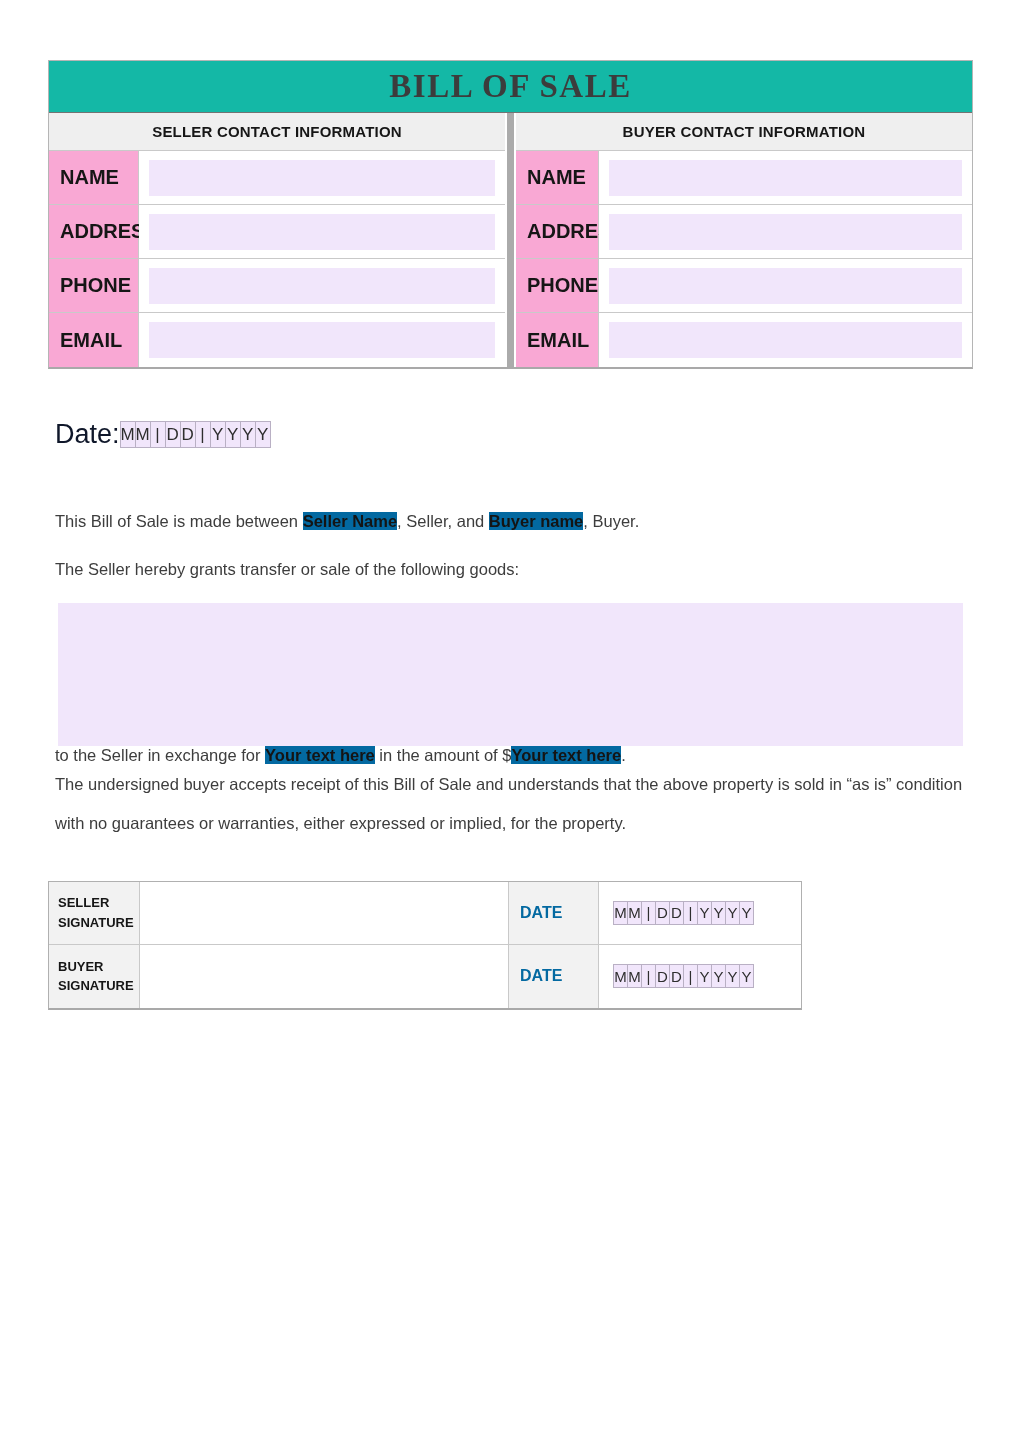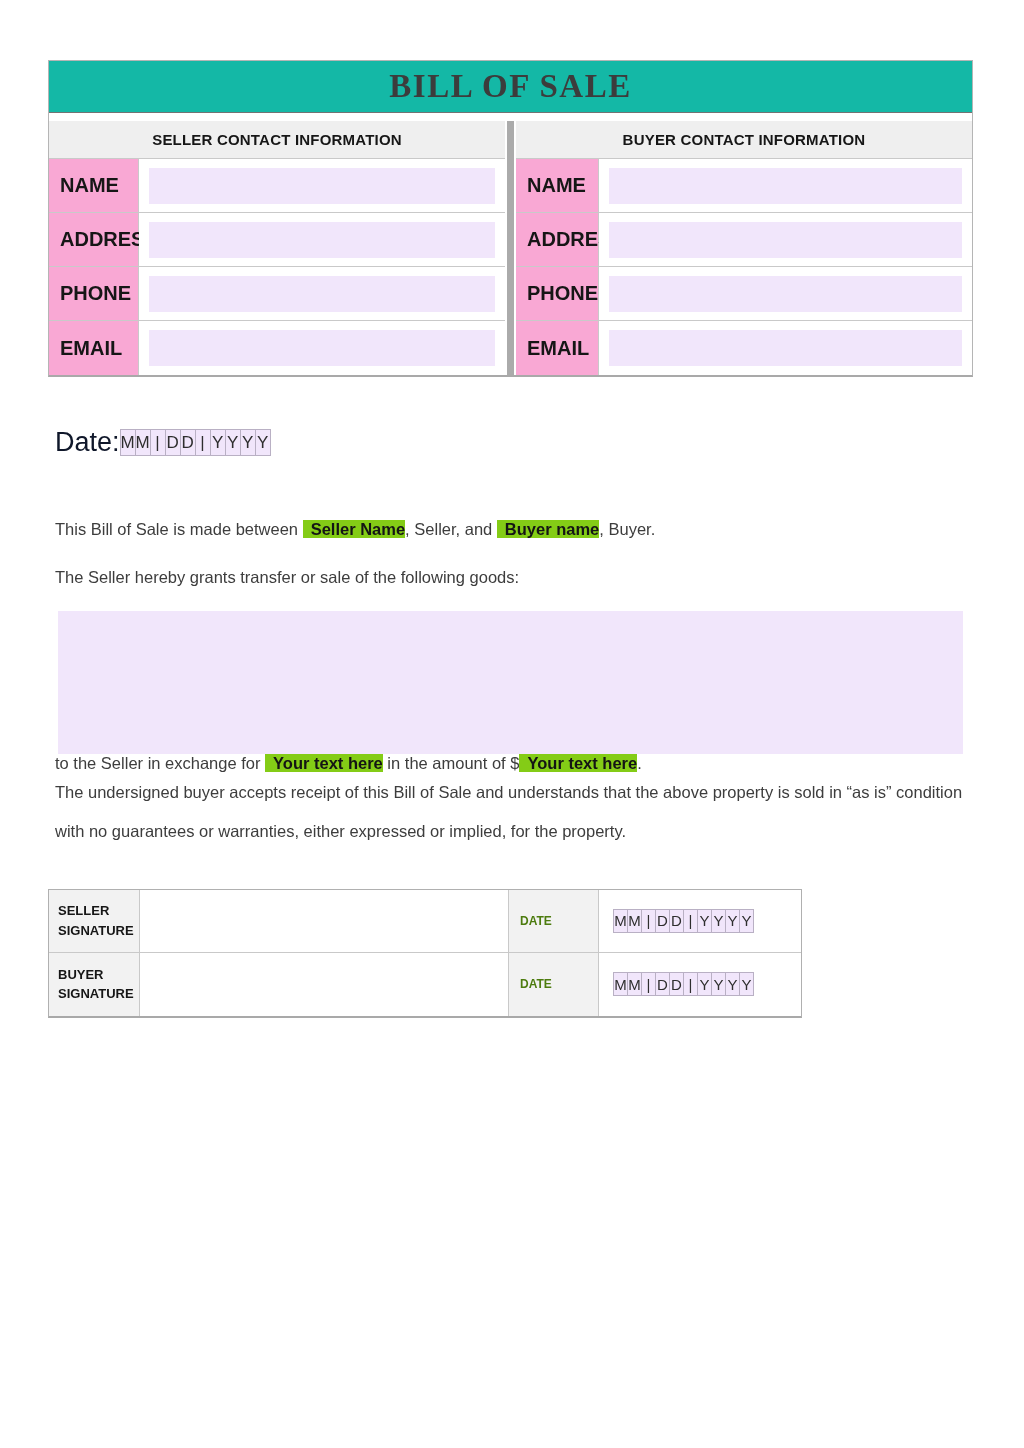--- a/index.html
+++ b/index.html
@@ -20,21 +20,21 @@
   }
   .title-bar {
     height: 52px;
     background: #14b8a6;
     border-bottom: 1px solid #737373;
     display: flex; align-items: center; justify-content: center;
     font-family: "Liberation Serif", serif;
     font-weight: bold; font-size: 33px; letter-spacing: 1.5px;
     color: #3c3c3c;
   }
-  .columns { display: flex; margin-top: 8px; }
+  .columns { display: flex; }
   .col { display: flex; flex-direction: column; }
   .col.seller { width: 456px; }
   .col.buyer  { flex: 1; }
   .v-divider {
     width: 11px;
     background: #ababab;
     border-left: 2px solid #ffffff;
     border-right: 2px solid #ffffff;
   }
   .subheader {
@@ -77,24 +77,23 @@
   .date-cell:first-child { margin-left: 0; }
 
   
   .para { font-size: 16.5px; color: #3d3d3d; margin-left: 7px; max-width: 912px; }
   .p-made   { margin-top: 62px; }
   .p-grants { margin-top: 29px; }
   .p-exchange { }
   .p-affirm { margin-top: 0; line-height: 2.35; }
   .p-affirm.first { margin-top: 54px; }
   .hl {
-    background: #84cc16;
+    background: #0369a1;
     font-weight: bold;
     color: #141414;
-    padding-left: 8px;
   }
   .goods-box {
     margin: 24px 0 0 10px;
     width: 905px; height: 143px;
     background: #f1e6fb;
   }
 
   
   .sig-table {
     margin-top: 38px;
@@ -112,21 +111,21 @@
     padding-left: 9px;
     font-weight: bold; font-size: 13px; line-height: 1.5; color: #161616;
   }
   .sig-area { width: 369px; background: #ffffff; border-right: 1px solid #c9c9c9; }
   .sig-date-label {
     width: 90px;
     background: #f2f2f2;
     border-right: 1px solid #c9c9c9;
     display: flex; align-items: center;
     padding-left: 11px;
-    font-weight: bold; font-size: 12px; color: #4d7c0f;
+    font-weight: bold; font-size: 16px; color: #0369a1;
   }
   .sig-date-value { flex: 1; display: flex; align-items: center; background: #ffffff; }
   .sig-date-boxes { display: inline-flex; margin-left: 14px; }
   .sig-date-cell {
     width: 15px; height: 24px;
     margin-left: -1px;
     background: #f1e6fb;
     border: 1px solid #b9b0c4;
     display: flex; align-items: center; justify-content: center;
     font-size: 15px; color: #2e2e2e;

